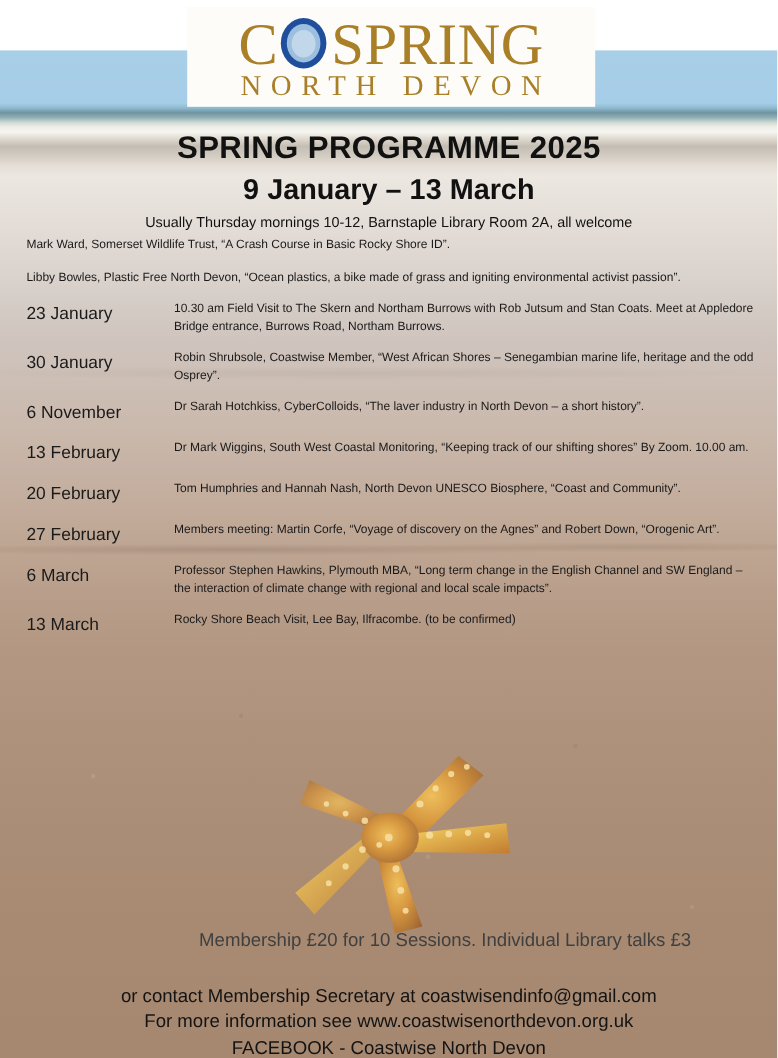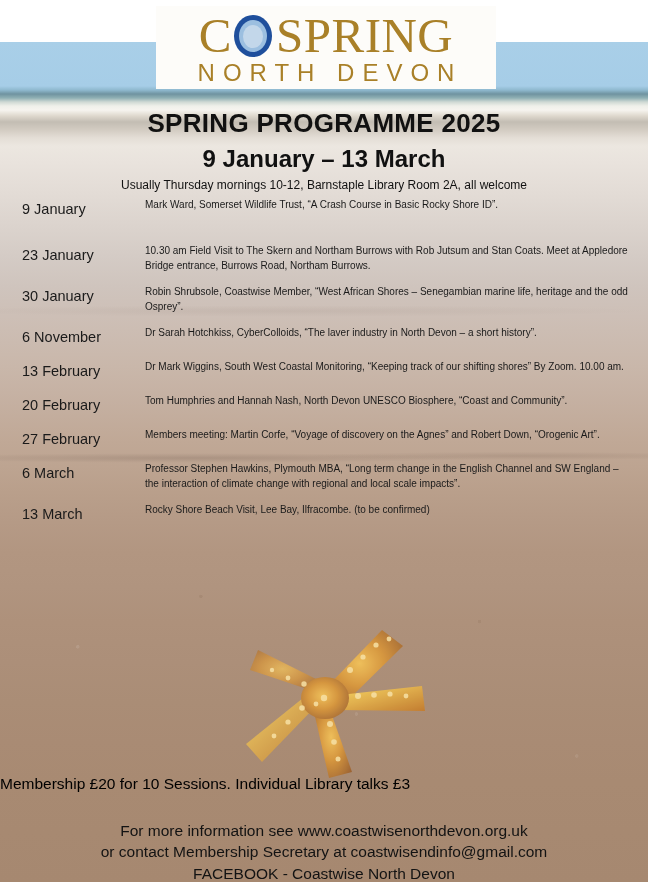--- a/index.html
+++ b/index.html
@@ -139,21 +139,21 @@
     border-radius:50%;
     background:#9cbfe0;
   }
   .logo-circle .ring-in {
     position:absolute; left:12px; top:12px;
     width:20px; height:23px;
     border-radius:50%;
     background:#c3d7ea;
   }
   .logo-sub {
-    font-family:Liberation Sans, sans-serif;
+    font-family:Liberation Serif, serif;
     font-size:24px;
     color:#a98028;
     letter-spacing:8px;
     padding-left:8px;
     margin-top:-2px;
   }
 
   
   .title-block {
     position:absolute;
@@ -202,23 +202,23 @@
     font-size:10px;
     color:#1a1a1a;
     line-height:1.45;
   }
 
   
   .membership {
     position:absolute;
     left:0; top:775px;
     width:576px;
-    text-align:left;
+    text-align:right;
     font-size:15.5px;
-    color:#000000;
+    color:#404040;
   }
   .contact {
     position:absolute;
     left:0; top:820px;
     width:648px;
     text-align:center;
     font-size:15.5px;
     color:#131313;
     line-height:1.38;
   }
@@ -296,25 +296,25 @@
 
   <div class="title-block">
     <div class="main-title">SPRING PROGRAMME 2025</div>
     <div class="date-range">9 January – 13 March</div>
     <div class="venue-line">Usually Thursday mornings 10-12, Barnstaple Library Room 2A, all welcome</div>
   </div>
 
   <div class="programme">
 
     <div class="entry">
-      <div class="entry-date">9 January</div>
       <div class="entry-desc">Mark Ward, Somerset Wildlife Trust, “A Crash Course in Basic Rocky Shore ID”.</div>
     </div>
 
     <div class="entry">
+      <div class="entry-desc">Libby Bowles, Plastic Free North Devon, “Ocean plastics, a bike made of grass and igniting environmental activist passion”.</div>
     </div>
 
     <div class="entry">
       <div class="entry-date">23 January</div>
       <div class="entry-desc">10.30 am Field Visit to The Skern and Northam Burrows with Rob Jutsum and Stan Coats. Meet at Appledore Bridge entrance, Burrows Road, Northam Burrows.</div>
     </div>
 
     <div class="entry">
       <div class="entry-date">30 January</div>
       <div class="entry-desc">Robin Shrubsole, Coastwise Member, “West African Shores – Senegambian marine life, heritage and the odd Osprey”.</div>
@@ -348,18 +348,18 @@
     <div class="entry">
       <div class="entry-date">13 March</div>
       <div class="entry-desc">Rocky Shore Beach Visit, Lee Bay, Ilfracombe. (to be confirmed)</div>
     </div>
 
   </div>
 
   <div class="membership">Membership £20 for 10 Sessions. Individual Library talks £3</div>
 
   <div class="contact">
+    <div>or contact Membership Secretary at coastwisendinfo@gmail.com</div>
     <div>For more information see www.coastwisenorthdevon.org.uk</div>
-    <div>or contact Membership Secretary at coastwisendinfo@gmail.com</div>
     <div>FACEBOOK - Coastwise North Devon</div>
   </div>
 
 </div>
 
 </body></html>

